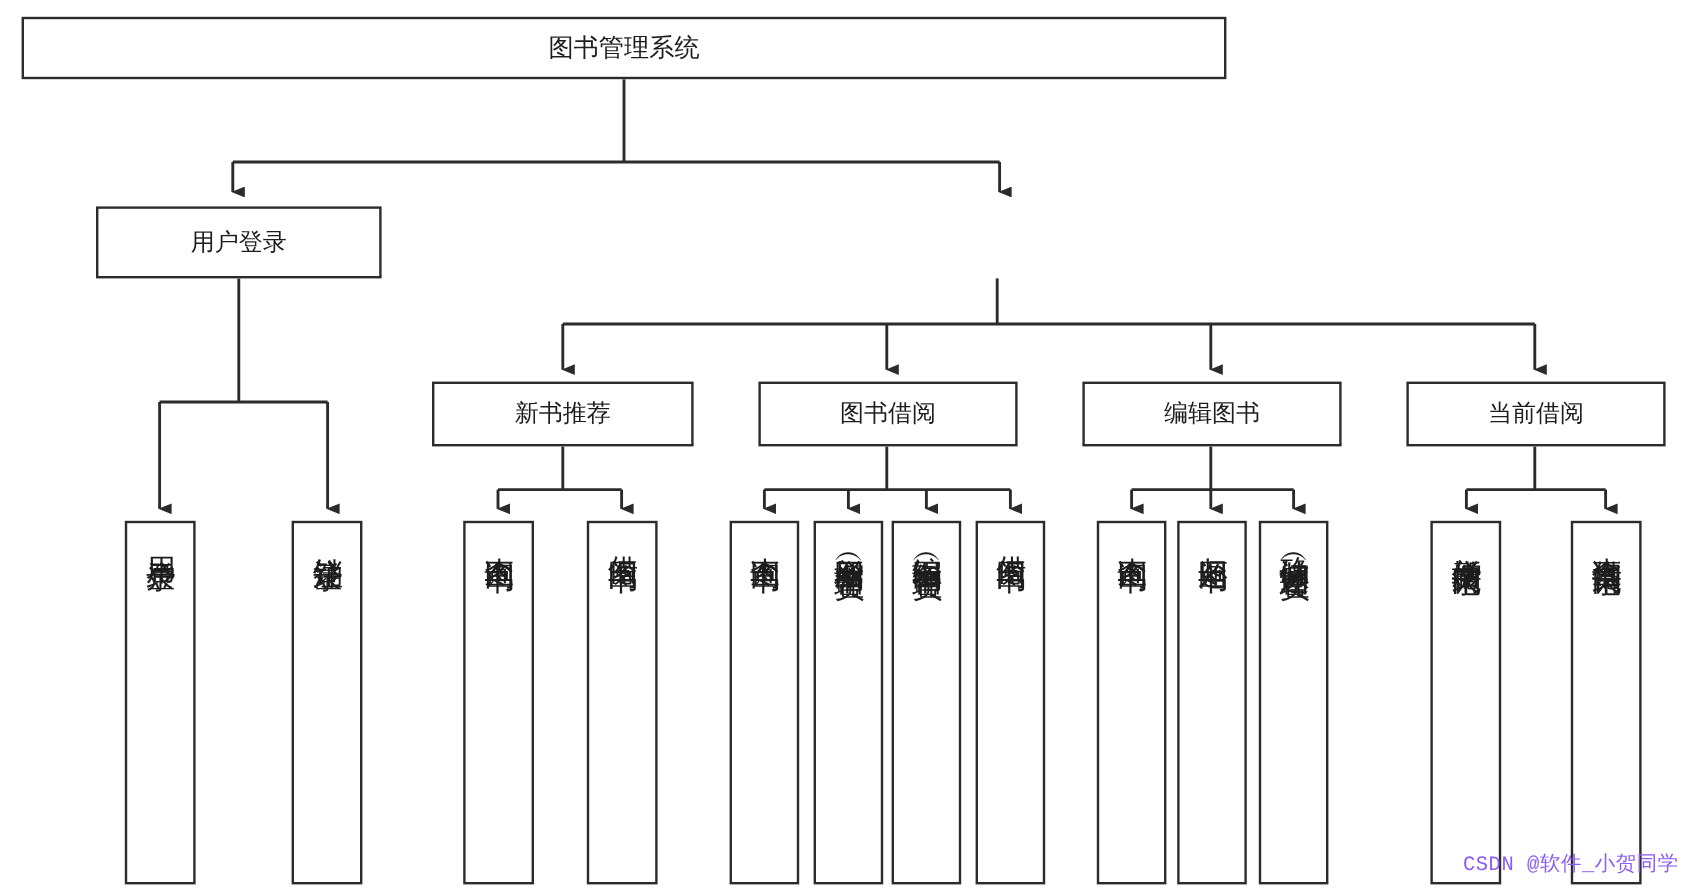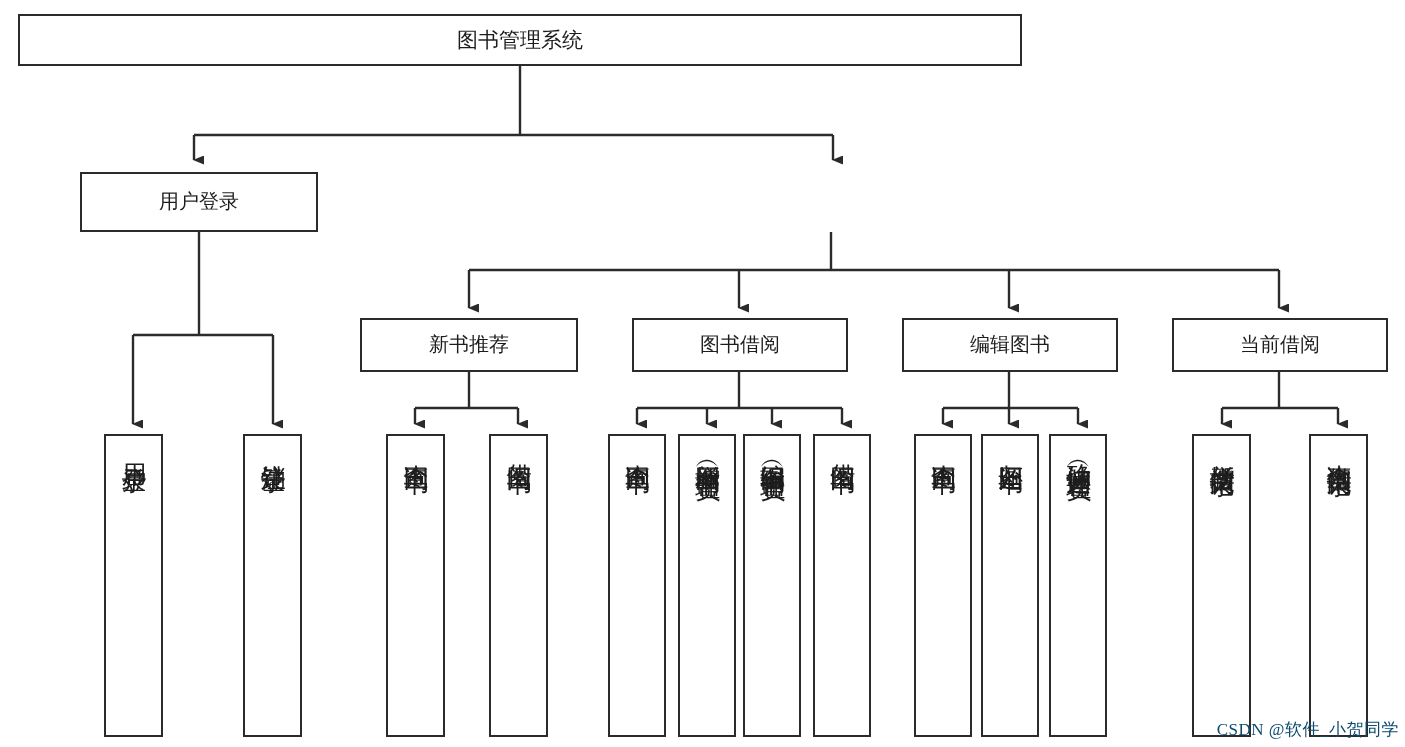--- a/index.html
+++ b/index.html
@@ -64,26 +64,26 @@
     text-orientation: upright;
     font-size: 25px;
     line-height: 1.06;
     letter-spacing: 2px;
     white-space: nowrap;
     text-align: left;
   }
   .watermark {
     position: absolute;
     right: 6px;
-    bottom: 6px;
+    bottom: 16px;
     font-size: 17px;
-    color: #0c4a6e;
+    color: #8b5cf6;
     letter-spacing: 0.5px;
     white-space: nowrap;
-    font-family: Liberation Serif, serif;
+    font-family: Liberation Mono, monospace;
   }
 </style>
 </head>
 <body>
 
 <div id="diagram-root">
 
   <svg id="connector-layer" viewBox="0 0 1405 747" width="1405" height="747">
     <defs>
       <marker id="arrowhead" markerWidth="9" markerHeight="11" refX="4.5" refY="10" orient="auto" markerUnits="userSpaceOnUse">

